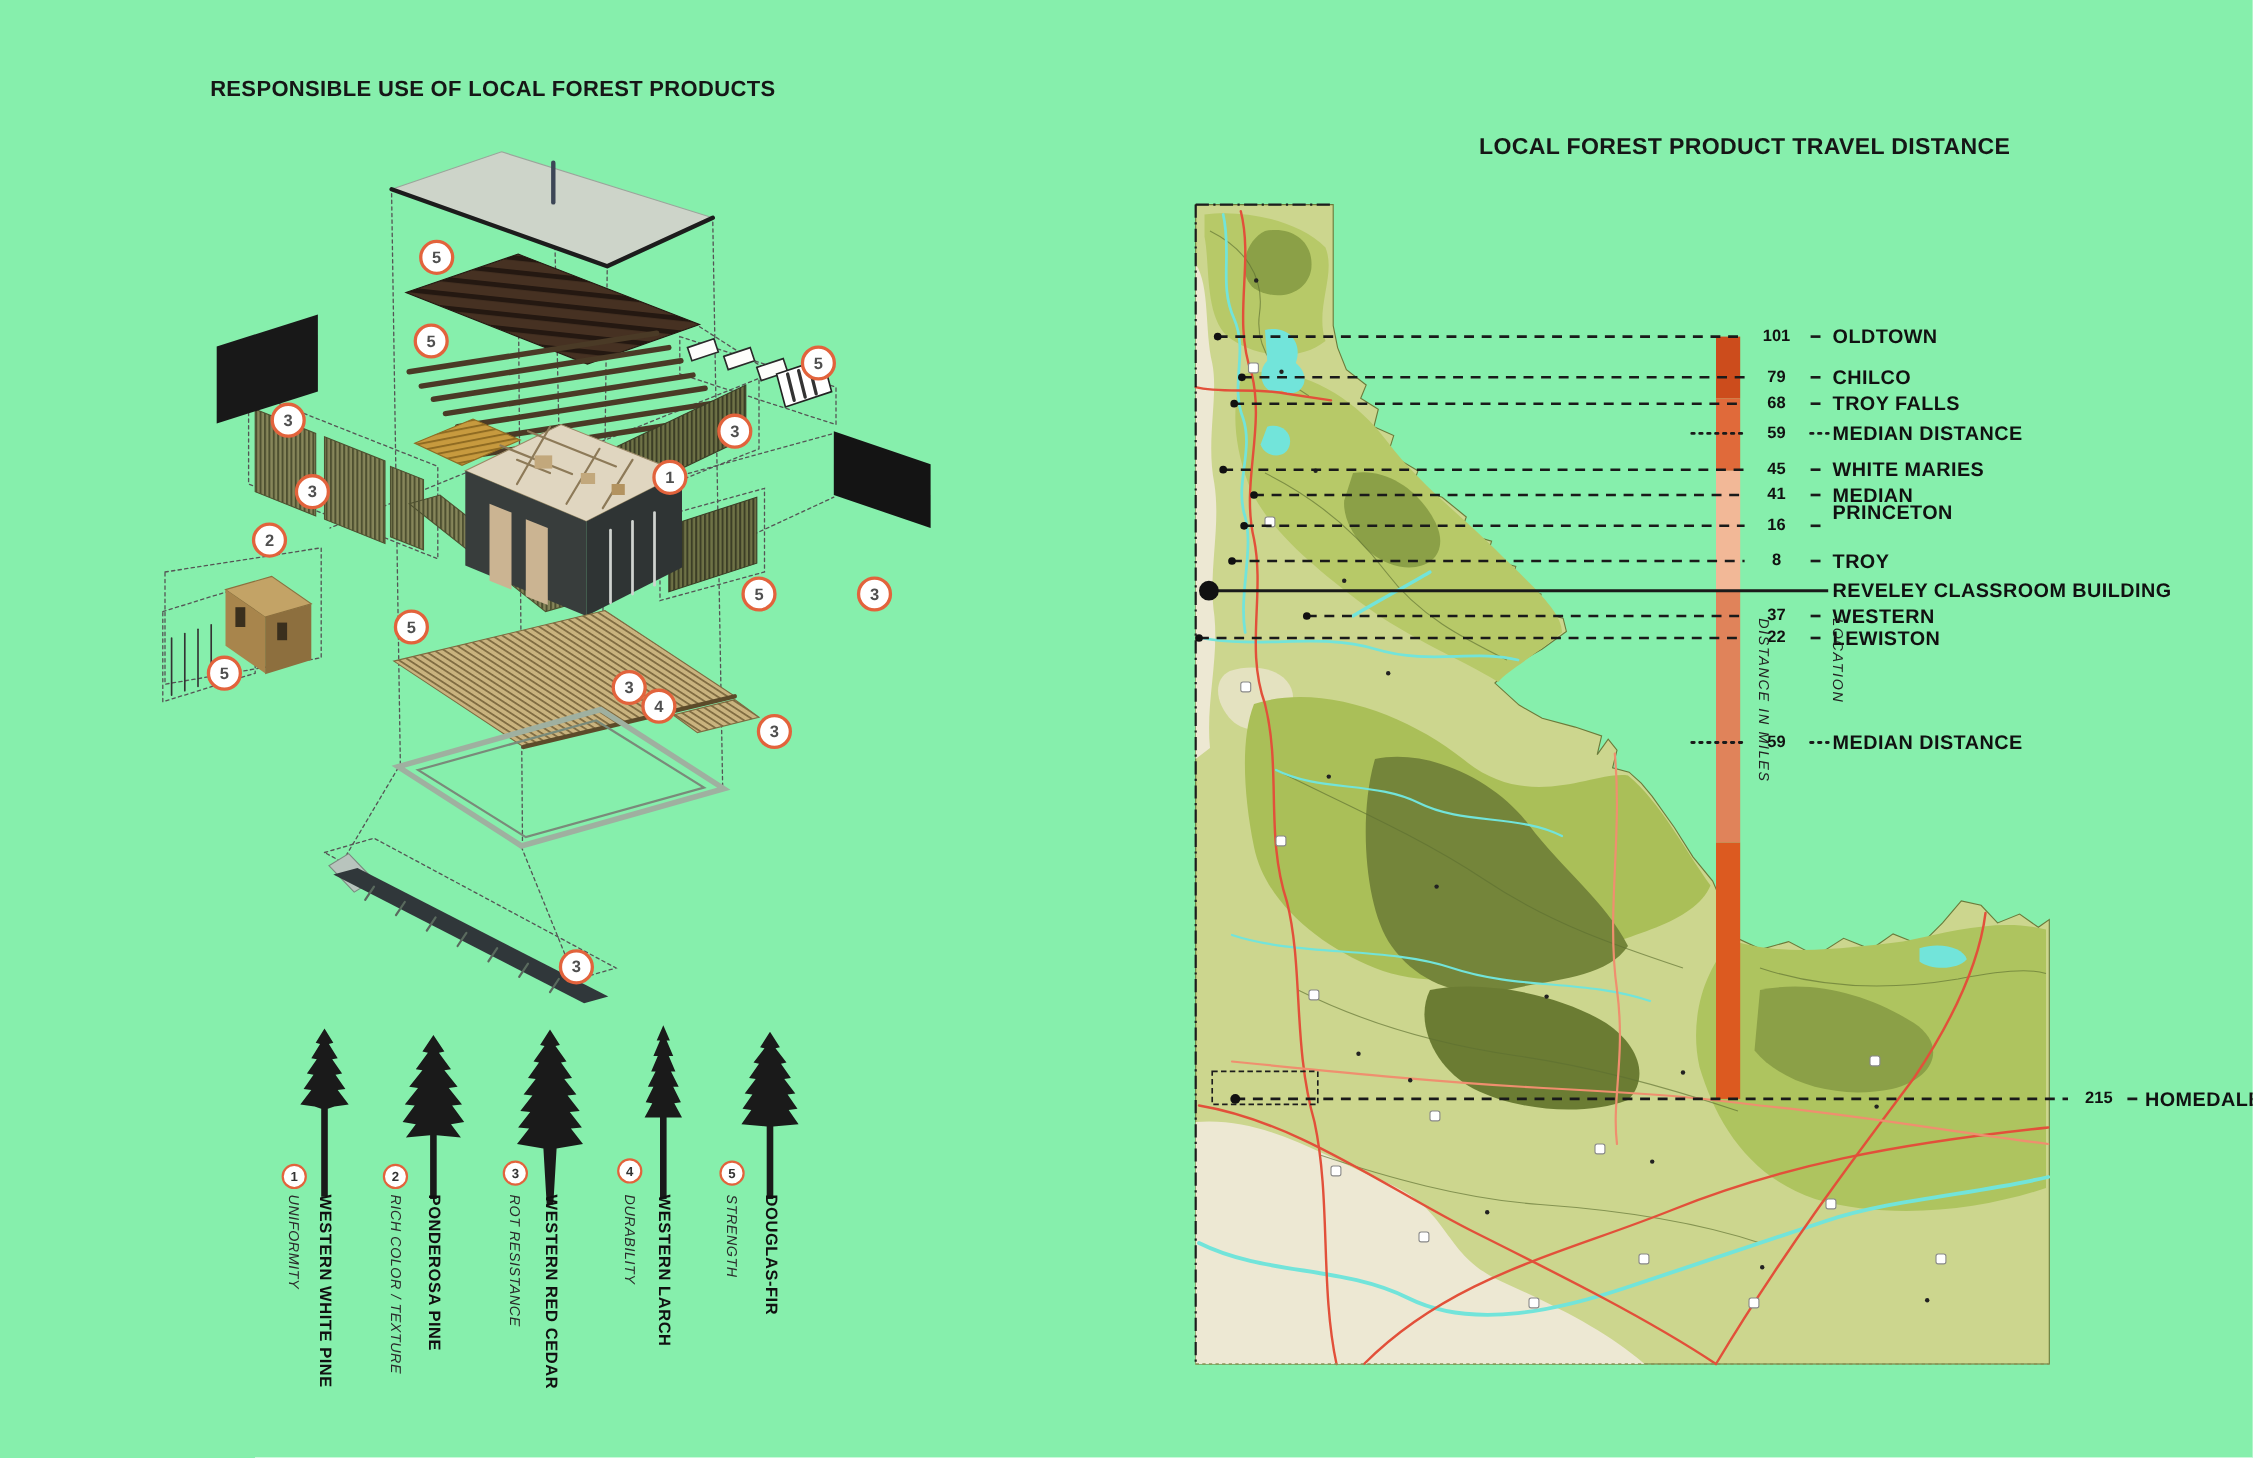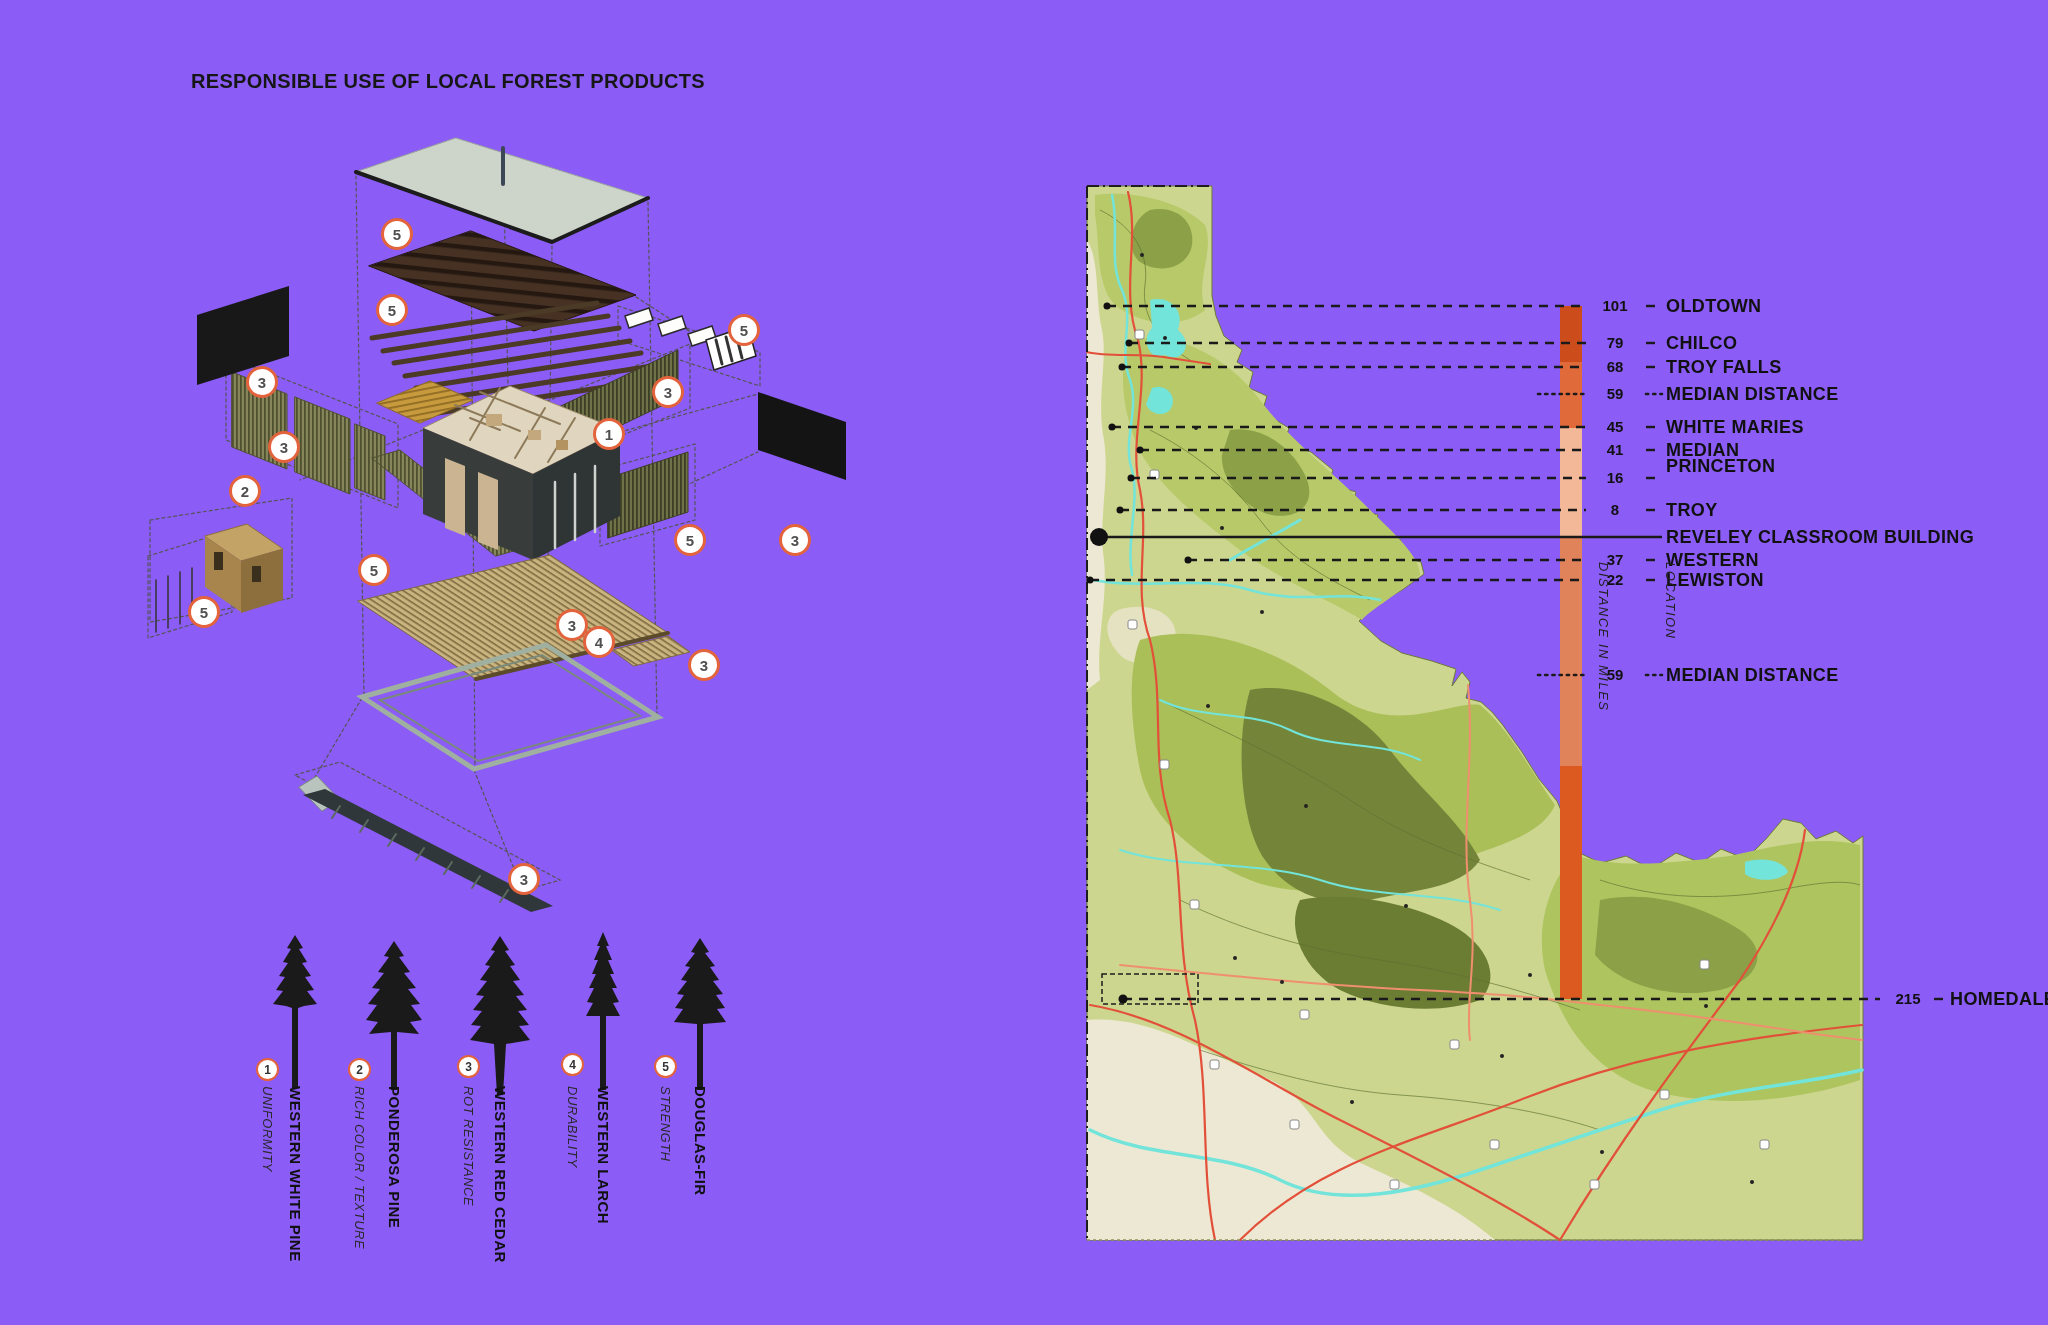--- a/index.html
+++ b/index.html
@@ -1,16 +1,16 @@
 <!DOCTYPE html>
 <html><head>
 <meta charset="utf-8">
 <style>
   html,body{margin:0;padding:0;background:#ffffff;}
-  #board{position:relative;width:2048px;height:1325px;background:#8b5cf6;overflow:hidden;
+  #board{position:relative;width:2048px;height:1325px;background:#86efac;overflow:hidden;
          font-family:"Liberation Sans",sans-serif;color:#111;}
   svg{position:absolute;left:0;top:0;}
   .title{position:absolute;font-weight:bold;color:#161616;text-align:center;letter-spacing:.3px;}
   #title-left{left:178px;top:70px;width:540px;font-size:20px;}
   #title-right{left:1330px;top:122px;width:512px;font-size:21px;}
   .co-num{position:absolute;left:1586px;width:58px;text-align:center;font-size:15px;font-weight:bold;
           height:20px;line-height:20px;}
   .co-label{position:absolute;left:1666px;font-size:18px;font-weight:bold;letter-spacing:.4px;
             height:20px;line-height:20px;white-space:nowrap;}
   .co-num.homedale{left:1882px;width:52px;}
@@ -345,20 +345,21 @@
       <circle cx="1120" cy="510" r="3.5"></circle>
           <circle cx="1099" cy="537" r="9"></circle>
           <circle cx="1188" cy="560" r="3.5"></circle>
       <circle cx="1090" cy="580" r="3.5"></circle>
           <circle cx="1123" cy="999" r="4.5"></circle>
     </g>
   </g>
 </svg>
 
 <div id="title-left" class="title">RESPONSIBLE USE OF LOCAL FOREST PRODUCTS</div>
+<div id="title-right" class="title">LOCAL FOREST PRODUCT TRAVEL DISTANCE</div>
 
 <span class="co-num" style="top:296px">101</span>
 <span class="co-label" style="top:296px">OLDTOWN</span>
 <span class="co-num" style="top:333px">79</span>
 <span class="co-label" style="top:333px">CHILCO</span>
 <span class="co-num" style="top:357px">68</span>
 <span class="co-label" style="top:357px">TROY FALLS</span>
 <span class="co-num" style="top:384px">59</span>
 <span class="co-label" style="top:384px">MEDIAN DISTANCE</span>
 <span class="co-num" style="top:417px">45</span>

